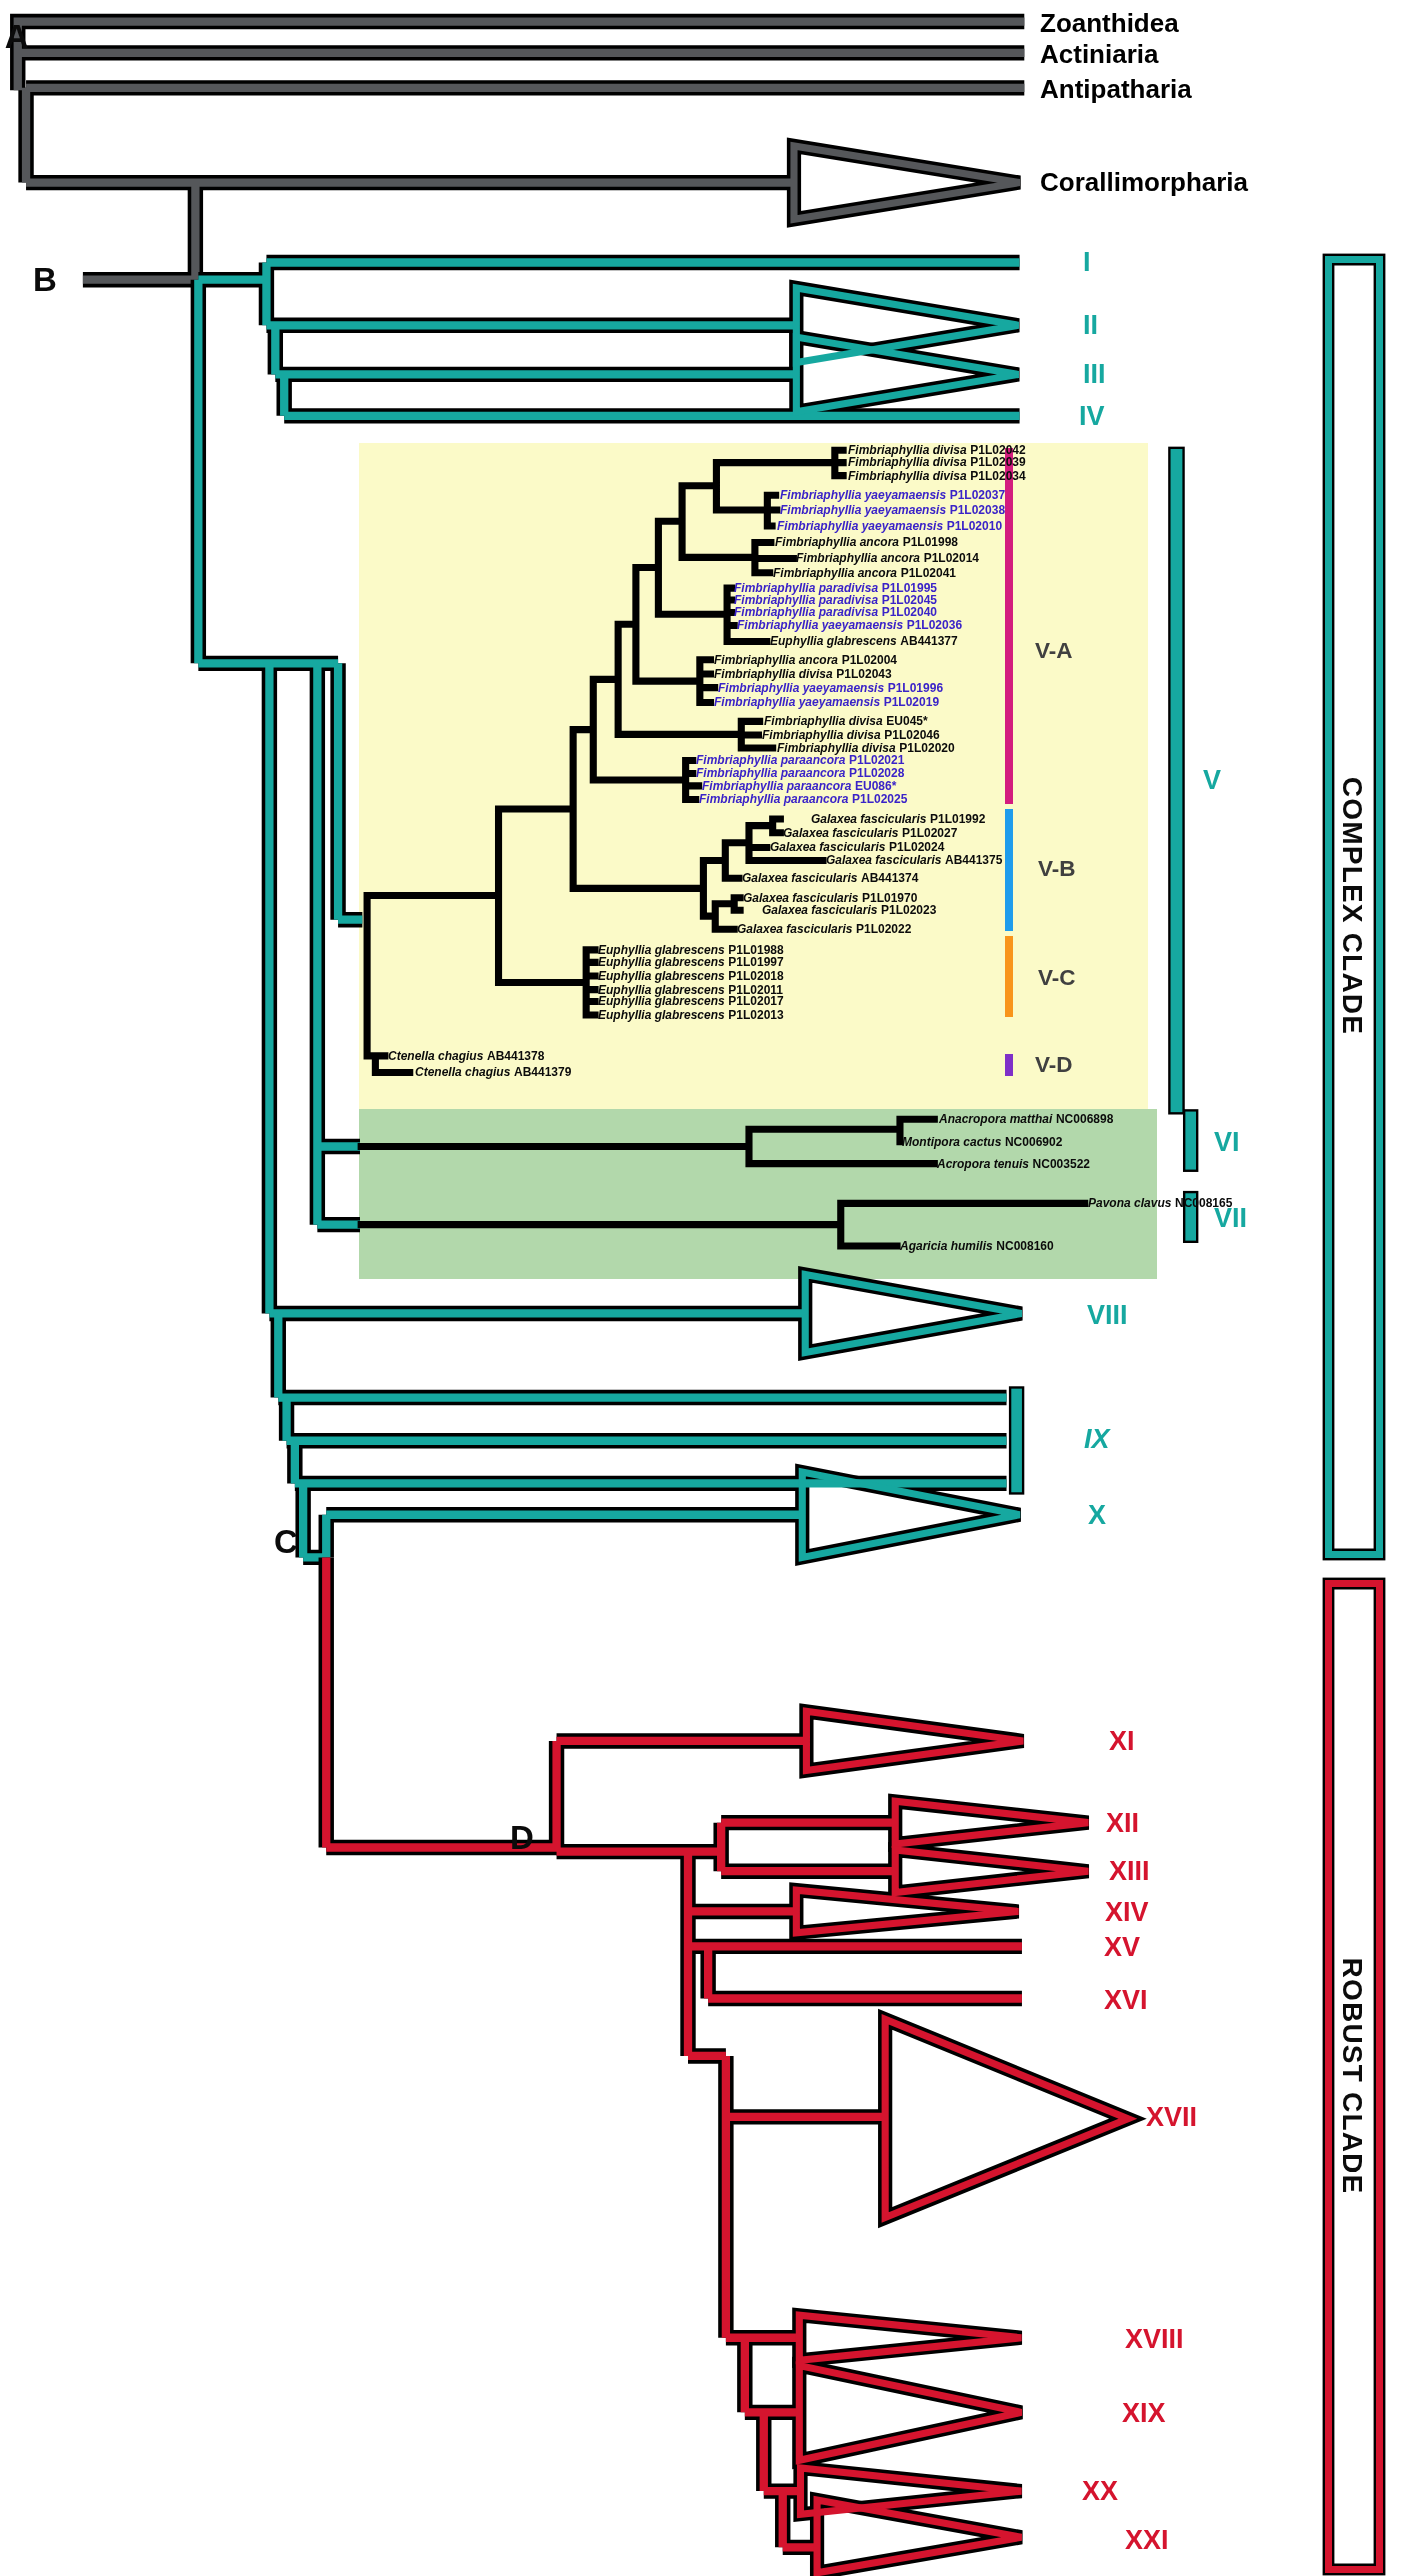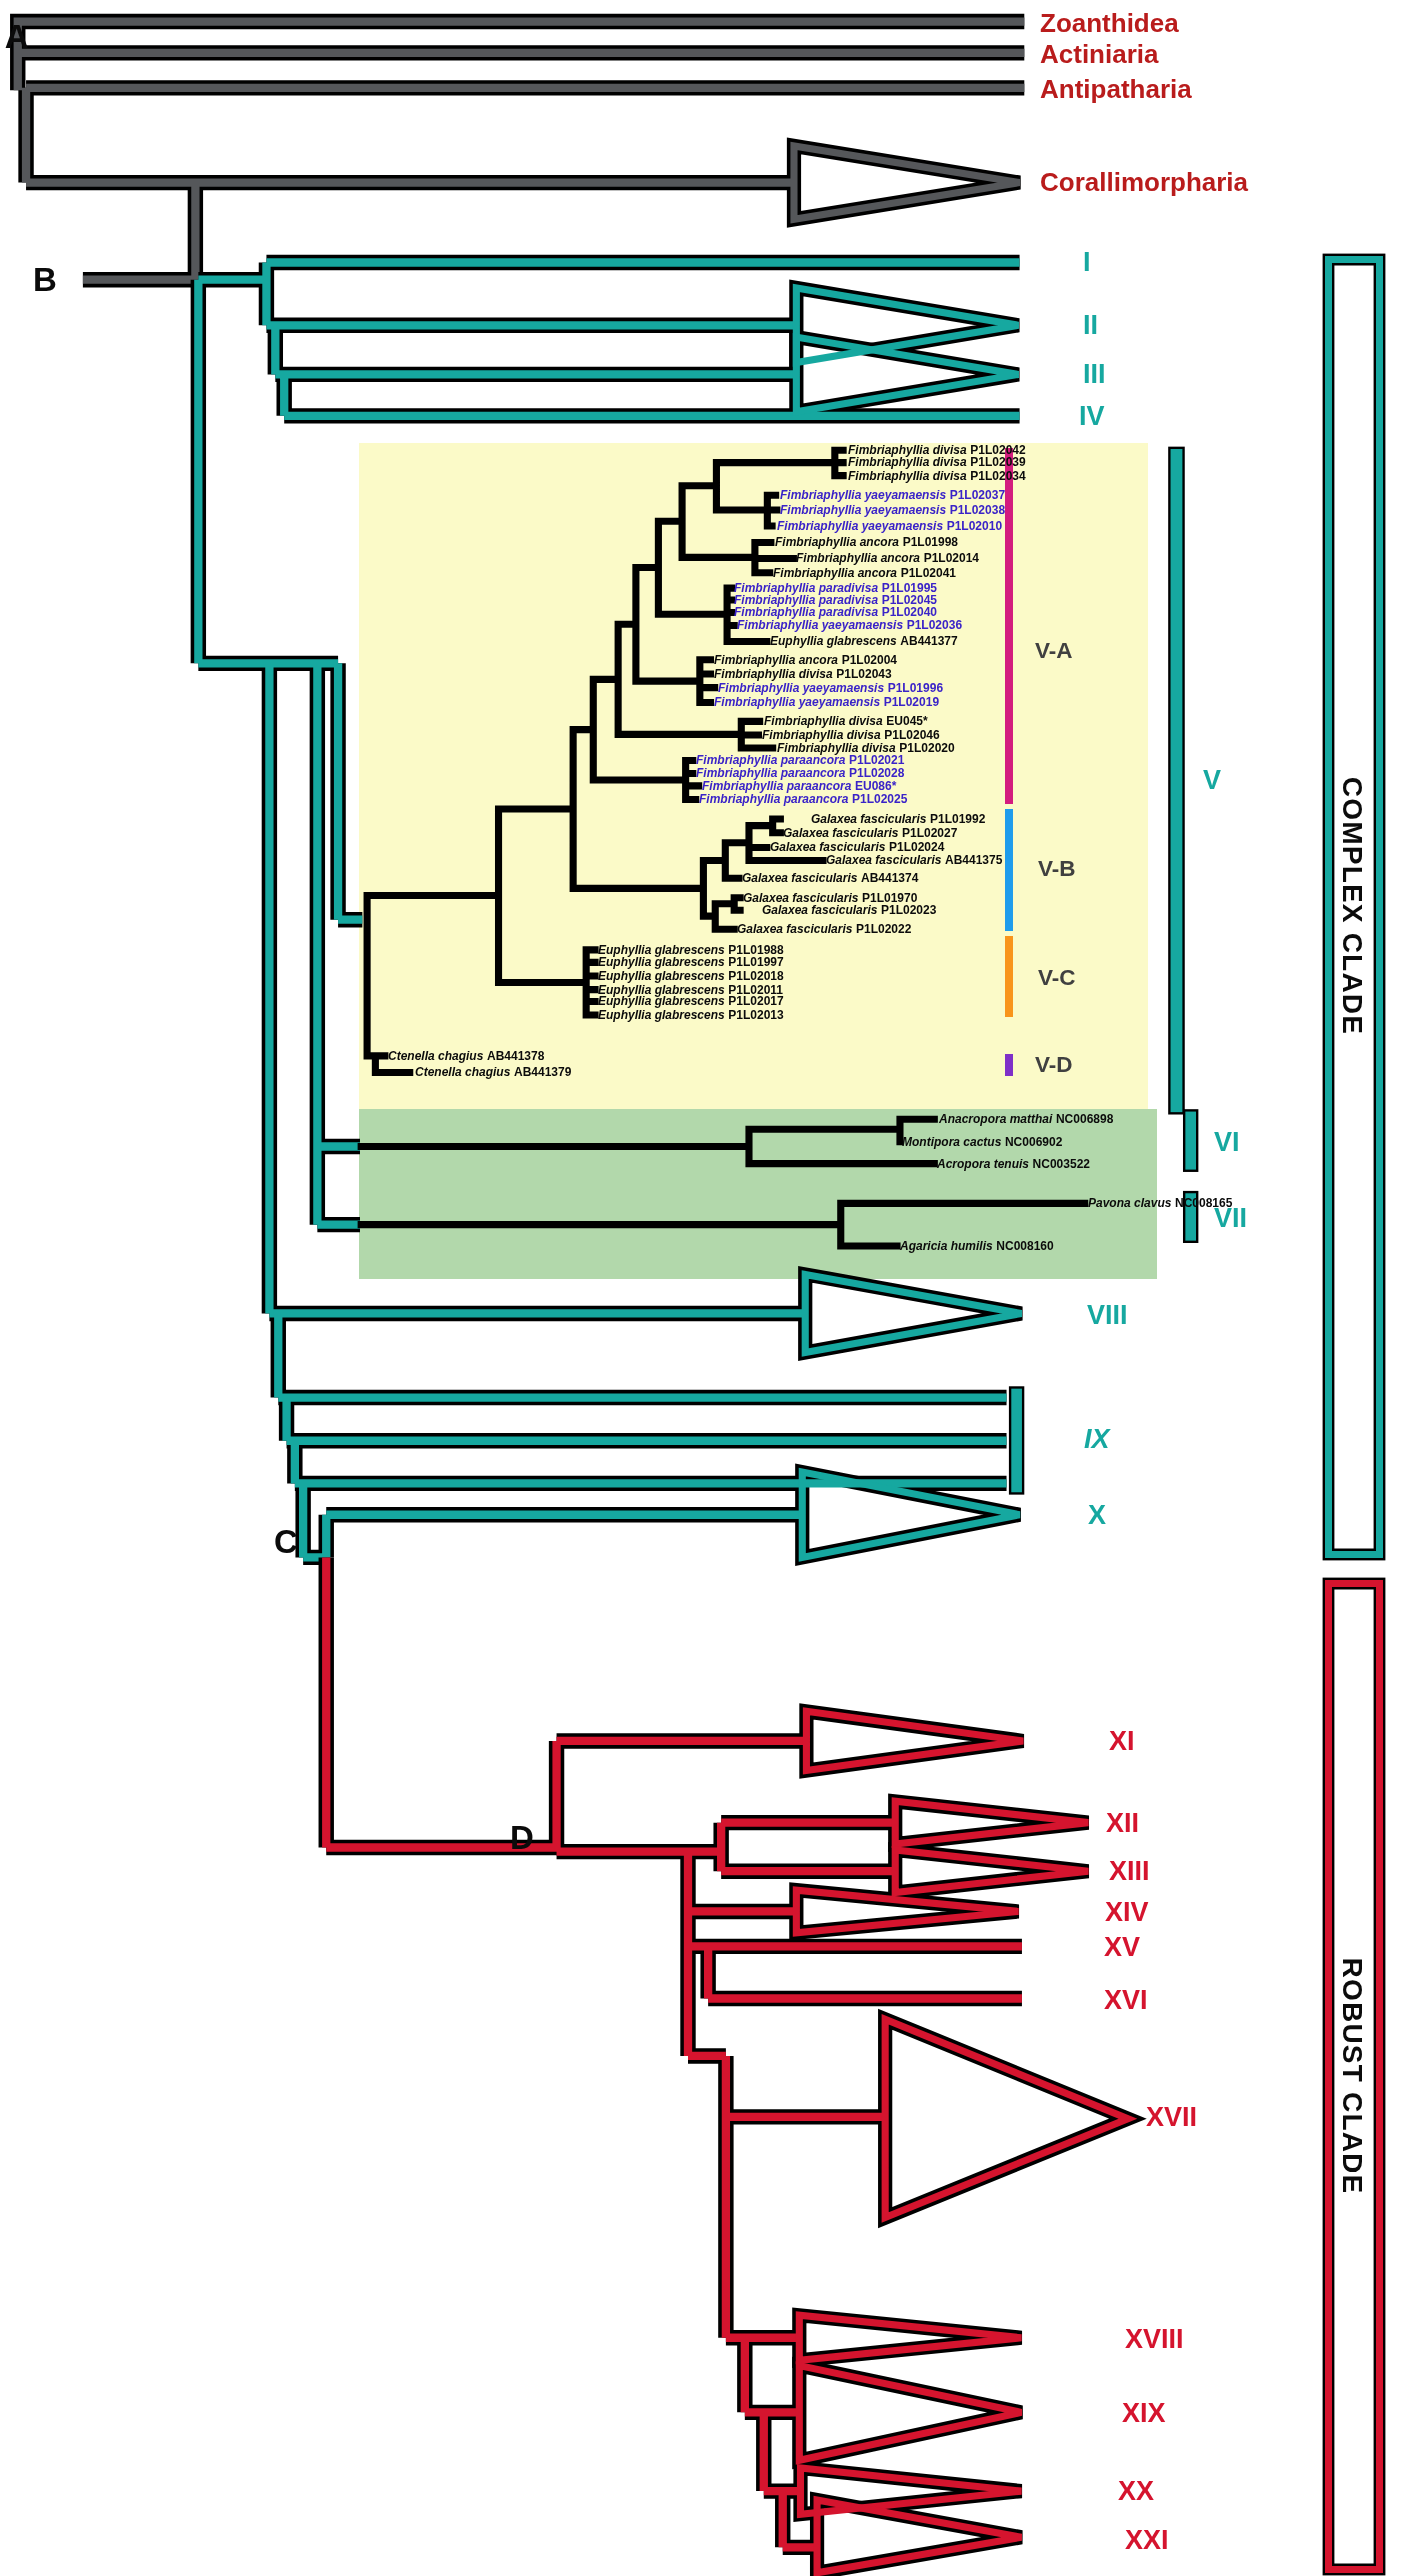--- a/index.html
+++ b/index.html
@@ -6,21 +6,21 @@
   #canvas{position:relative;width:1421px;height:2576px;background:#fff;overflow:hidden;
           font-family:"Liberation Sans",sans-serif;}
   .box{position:absolute;}
   #tree-svg{position:absolute;left:0;top:0;z-index:2;}
   .u{stroke:#000;stroke-width:26;fill:none;stroke-linecap:butt;}
   .o{stroke-width:14;fill:none;stroke-linecap:butt;}
   .tu{fill:#fff;stroke:#000;stroke-width:24;stroke-linejoin:miter;}
   .to{fill:none;stroke-width:12;stroke-linejoin:miter;}
   .blk{stroke:#000;stroke-width:12;fill:none;stroke-linecap:square;}
   .txt{position:absolute;z-index:4;white-space:nowrap;transform:translateY(-50%);}
-  .og{font-weight:700;font-size:26px;color:#b91c1c;}
+  .og{font-weight:700;font-size:26px;color:#000000;}
   .letter{font-weight:700;font-size:33px;color:#0b0b0b;}
   .rn{font-weight:700;font-size:27px;}
   .rn.teal{color:#16A8A0;}
   .rn.red{color:#D5142E;}
   .sub{font-weight:700;font-size:22.5px;color:#404040;}
   .tip{font-weight:700;font-style:italic;font-size:12px;color:#0b0b0b;z-index:4;}
   .tip .acc{font-style:normal;margin-left:3.6px;}
   .tip.blue{color:#3A23C8;}
   .sbar{position:absolute;width:7.7px;z-index:3;}
   .cladebar{position:absolute;width:58px;background:#fff;box-sizing:border-box;
@@ -127,21 +127,21 @@
 
   <div class="txt rn red" style="left:1109px;top:1741px;">XI</div>
   <div class="txt rn red" style="left:1106px;top:1823px;">XII</div>
   <div class="txt rn red" style="left:1109px;top:1871px;">XIII</div>
   <div class="txt rn red" style="left:1105px;top:1912px;">XIV</div>
   <div class="txt rn red" style="left:1104px;top:1947px;">XV</div>
   <div class="txt rn red" style="left:1104px;top:2000px;">XVI</div>
   <div class="txt rn red" style="left:1146px;top:2117px;">XVII</div>
   <div class="txt rn red" style="left:1125px;top:2339px;">XVIII</div>
   <div class="txt rn red" style="left:1122px;top:2413px;">XIX</div>
-  <div class="txt rn red" style="left:1118px;top:2491px;text-align:center;">XX</div>
+  <div class="txt rn red" style="left:1082px;top:2491px;text-align:center;">XX</div>
   <div class="txt rn red" style="left:1125px;top:2540px;">XXI</div>
 
   <div class="txt sub" style="left:1035px;top:651px;">V-A</div>
   <div class="txt sub" style="left:1038px;top:869px;">V-B</div>
   <div class="txt sub" style="left:1038px;top:978px;">V-C</div>
   <div class="txt sub" style="left:1035px;top:1065px;">V-D</div>
 
   <div class="txt tip" style="left:848px;top:450px;"><span>Fimbriaphyllia divisa</span><span class="acc">P1L02042</span></div>
   <div class="txt tip" style="left:848px;top:462px;"><span>Fimbriaphyllia divisa</span><span class="acc">P1L02039</span></div>
   <div class="txt tip" style="left:848px;top:476px;"><span>Fimbriaphyllia divisa</span><span class="acc">P1L02034</span></div>

